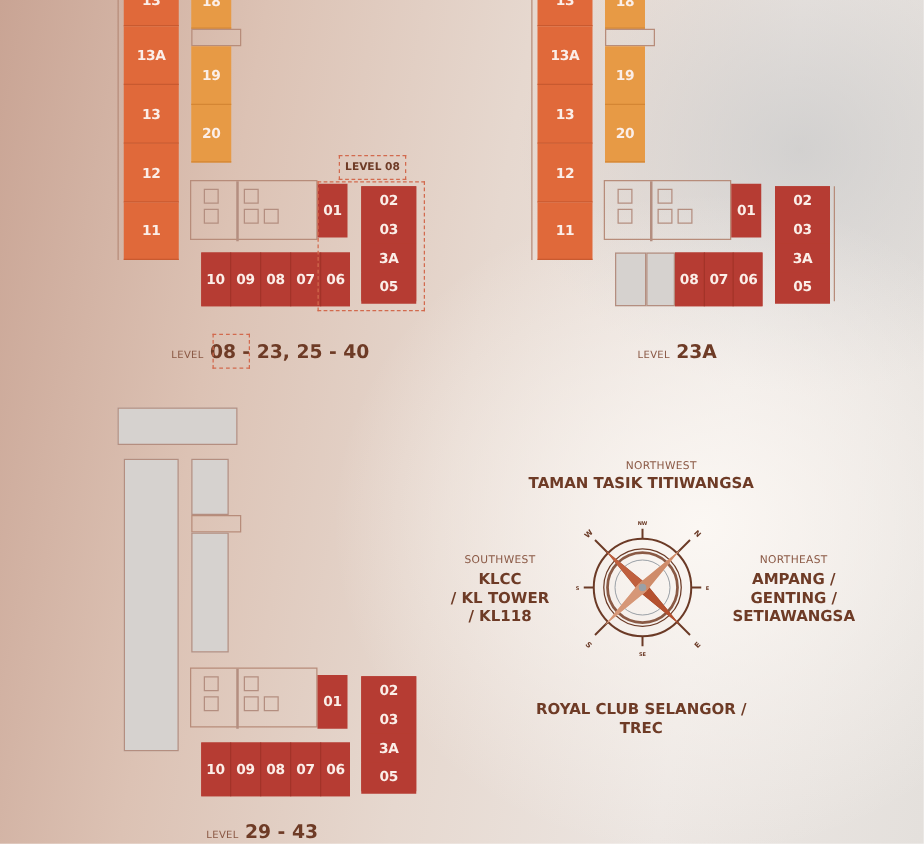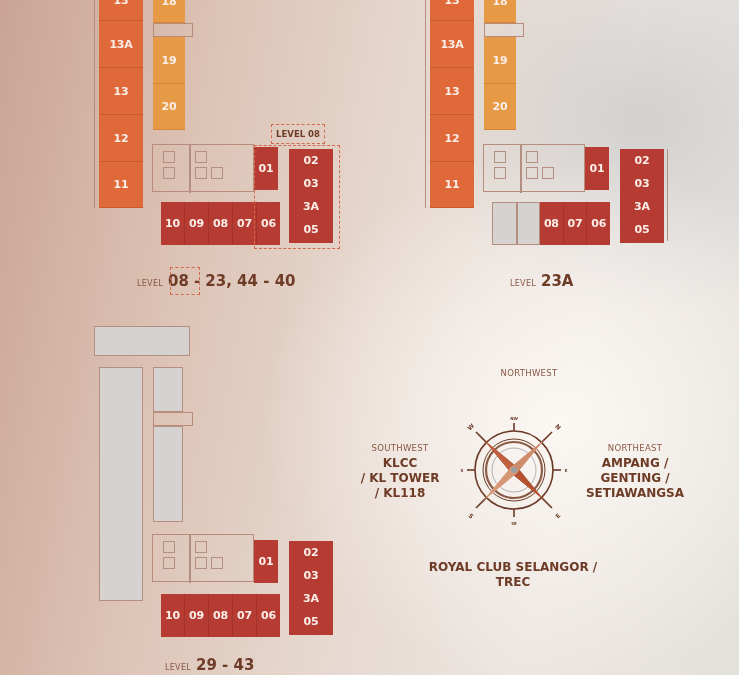--- a/index.html
+++ b/index.html
@@ -75,21 +75,21 @@
     <div class="unit u-red">05</div>
   </div>
 
   <div class="dash-box" style="left:271px;top:124px;width:54px;height:20px;"></div>
   <div class="abs" style="left:271px;top:124px;width:54px;height:20px;font-size:8.5px;font-weight:700;color:#6e3b26;display:flex;align-items:center;justify-content:center;white-space:nowrap;">LEVEL 08</div>
   <div class="dash-box" style="left:254px;top:145px;width:86px;height:104px;"></div>
 
   <div class="level-label" style="left:137px;top:272px;">
     <span class="small">LEVEL</span>
     <span style="position:relative;">08</span>
-    <span>- 23, 44 - 40</span>
+    <span>- 23, 25 - 40</span>
   </div>
   <div class="dash-box" style="left:170px;top:267px;width:30px;height:28px;border-width:1px;"></div>
 </div>
 
 <div class="abs" style="left:330px;top:0;width:360px;height:300px;">
   <div class="abs" style="left:95px;top:-2px;width:4px;height:210px;border-left:1px solid #b78c7a;"></div>
   <div class="unit u-orange" style="left:100px;top:-20px;width:44px;height:41px;">13</div>
   <div class="unit u-orange" style="left:100px;top:21px;width:44px;height:47px;">13A</div>
   <div class="unit u-orange" style="left:100px;top:68px;width:44px;height:47px;">13</div>
   <div class="unit u-orange" style="left:100px;top:115px;width:44px;height:47px;">12</div>
@@ -156,20 +156,21 @@
     <div class="unit u-red">05</div>
   </div>
   <div class="level-label" style="left:165px;top:336px;">
     <span class="small">LEVEL</span>
     <span>29 - 43</span>
   </div>
 </div>
 
 <div class="abs" style="left:360px;top:360px;width:360px;height:240px;">
   <div class="dir-small" style="left:16px;width:306px;top:8px;">NORTHWEST</div>
+  <div class="dir-big" style="left:0;width:306px;top:19px;">TAMAN TASIK TITIWANGSA</div>
 
   <div class="dir-small" style="left:0;width:80px;top:83px;">SOUTHWEST</div>
   <div class="dir-big" style="left:0;width:80px;top:96px;">KLCC</div>
   <div class="dir-big" style="left:-8px;width:96px;top:111px;">/ KL TOWER</div>
   <div class="dir-big" style="left:0;width:80px;top:126px;">/ KL118</div>
 
   <div class="dir-small" style="left:215px;width:120px;top:83px;">NORTHEAST</div>
   <div class="dir-big" style="left:215px;width:120px;top:96px;">AMPANG /</div>
   <div class="dir-big" style="left:215px;width:120px;top:111px;">GENTING /</div>
   <div class="dir-big" style="left:215px;width:120px;top:126px;">SETIAWANGSA</div>

